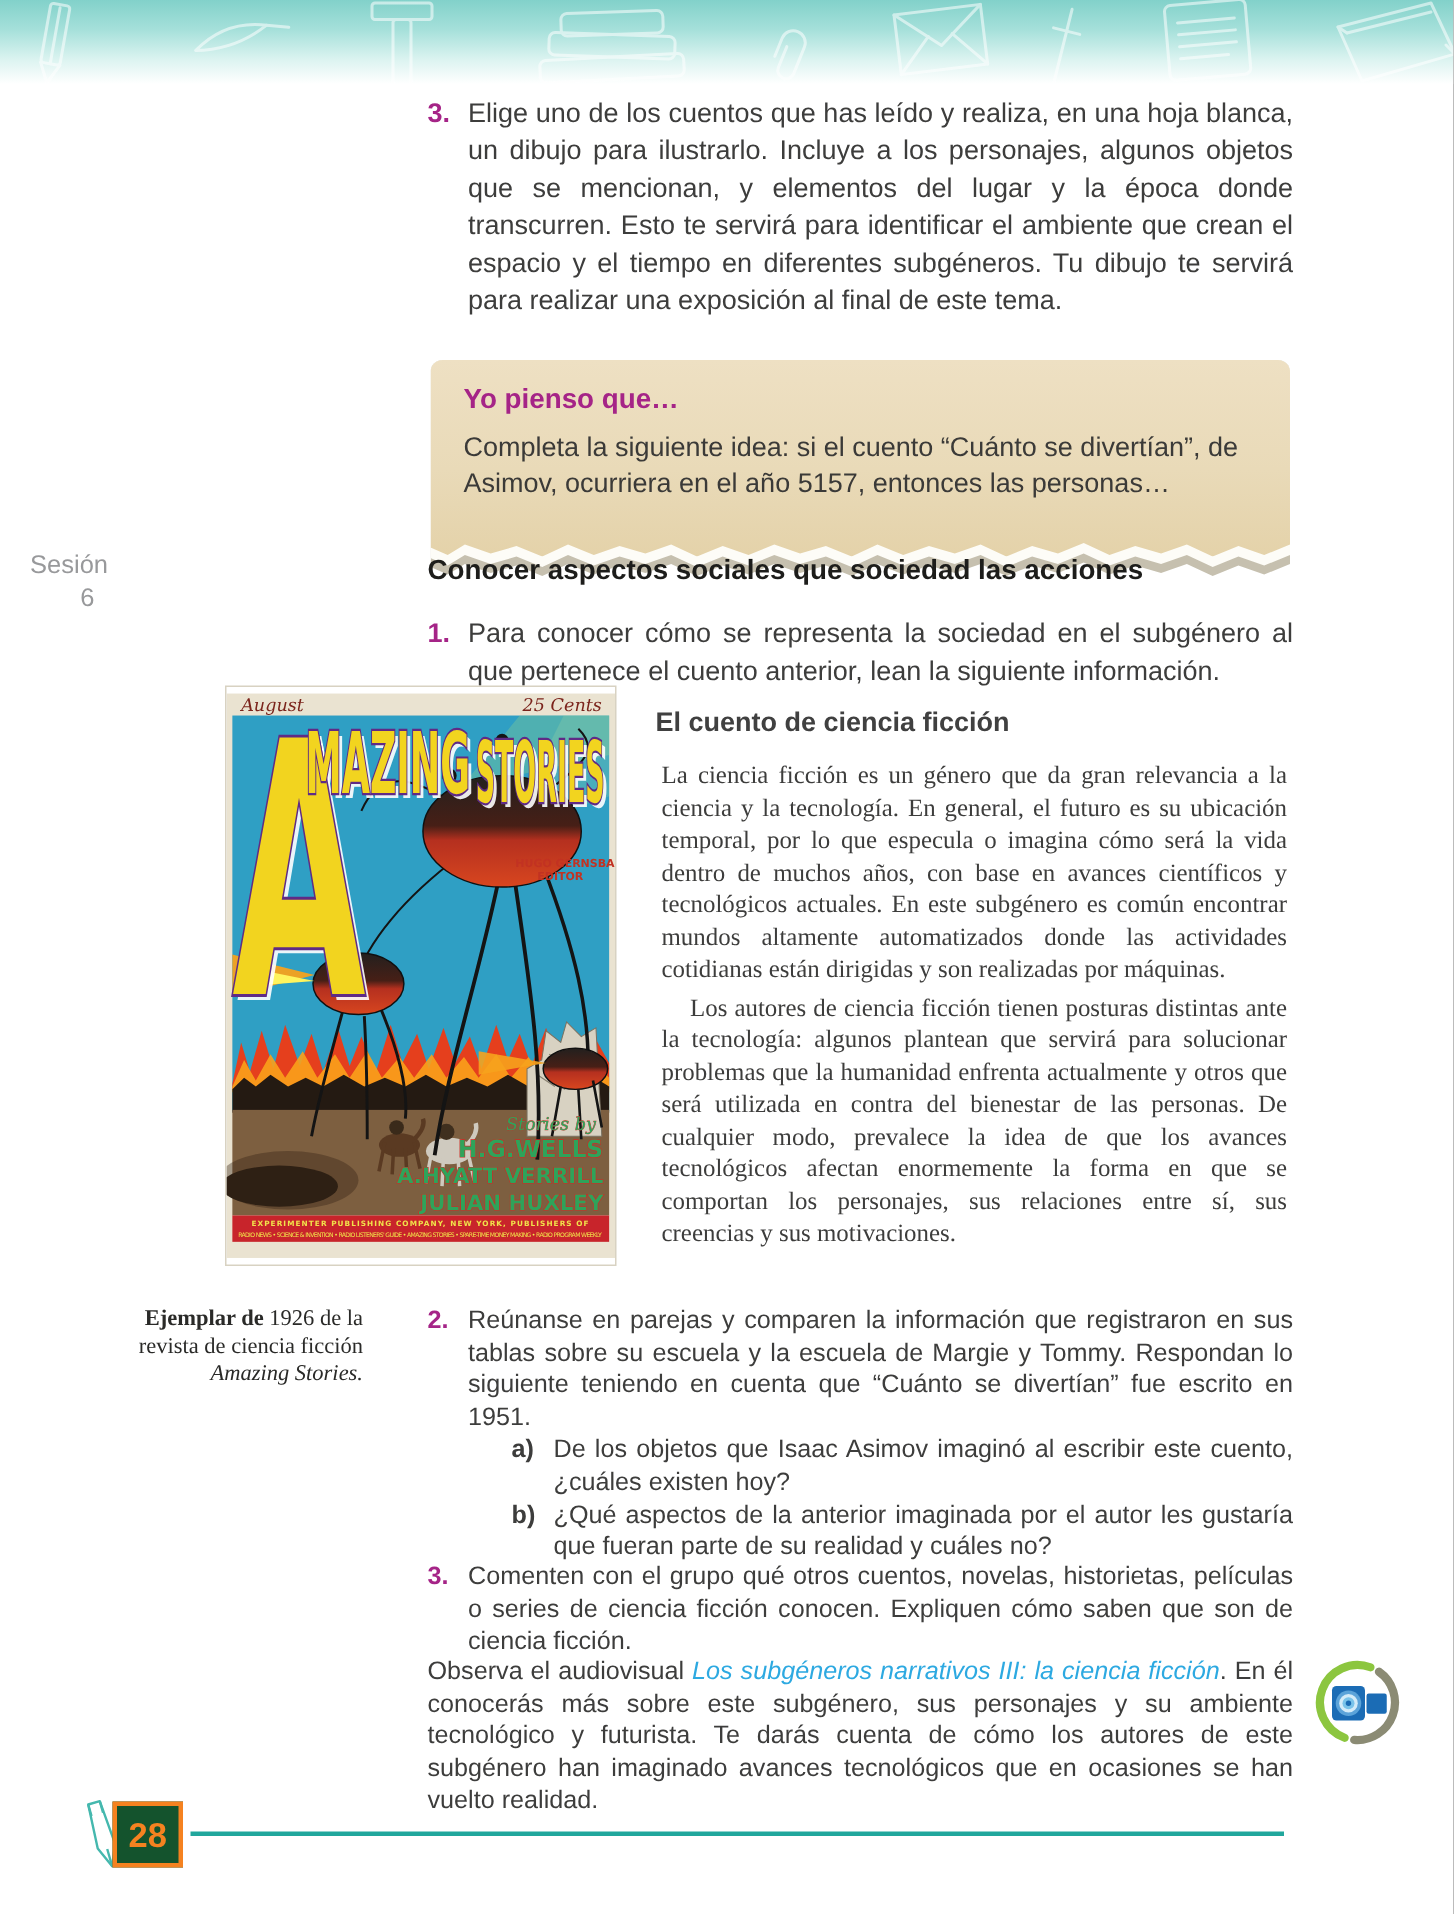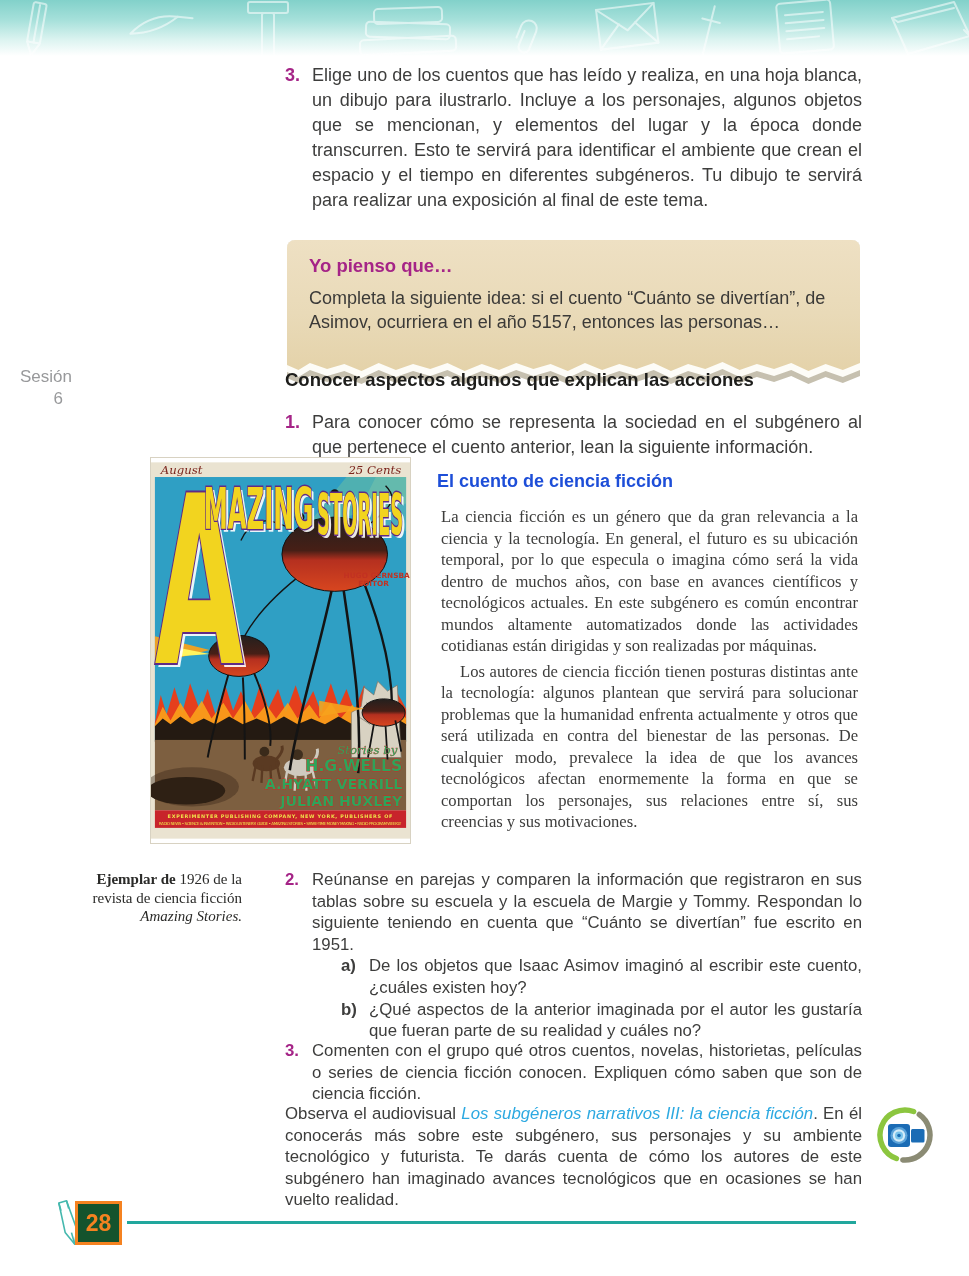--- a/index.html
+++ b/index.html
@@ -36,21 +36,21 @@
 
   .session{position:absolute;left:18px;top:366px;width:54px;text-align:right;
     color:#98999b;font-size:17px;line-height:22px;}
   .session .snum{padding-right:9px;}
 
   .heading{position:absolute;left:285px;top:369px;width:580px;font-weight:bold;
     font-size:18.5px;color:#1d1d1b;}
 
   .cover{position:absolute;left:151px;top:458px;width:259px;height:385px;outline:1px solid #d8d2c2;}
   .readcol{position:absolute;left:437px;top:471px;width:425px;}
-  .read-title{font-weight:bold;font-size:18px;color:#1d4ed8;margin-bottom:14px;}
+  .read-title{font-weight:bold;font-size:18px;color:#404040;margin-bottom:14px;}
   .read-p{font-size:16.6px;line-height:21.5px;text-align:justify;margin:4px;font-family:Liberation Serif, serif;}
   .read-p.indent{text-indent:19px;}
 
   .caption{position:absolute;left:84px;top:870px;width:158px;text-align:right;
     font-family:"Liberation Serif",serif;font-size:15px;line-height:18.5px;color:#2a2a28;}
   .caption b{font-weight:bold;}
   .caption i{font-style:italic;}
 
   .subitems{margin-top:1px;}
   .subitem{display:flex;gap:10px;margin-left:29px;}
@@ -131,21 +131,21 @@
       <div class="note-title">Yo pienso que…</div>
       <div class="note-text">Completa la siguiente idea: si el cuento “Cuánto se divertían”, de Asimov, ocurriera en el año 5157, entonces las personas…</div>
     </div>
   </div>
 
   <div class="session">
     <div>Sesión</div>
     <div class="snum">6</div>
   </div>
 
-  <div class="heading">Conocer aspectos algunos que explican las acciones</div>
+  <div class="heading">Conocer aspectos sociales que sociedad las acciones</div>
 
   <div class="act big-text" style="left:285px;top:410px;width:577px;">
     <span class="num">1.</span>
     <span class="txt">Para conocer cómo se representa la sociedad en el subgénero al que pertenece el cuento anterior, lean la siguiente información.</span>
   </div>
 
   <div class="cover">
     <svg width="259" height="385" viewBox="0 0 265 385">
       <defs>
         <linearGradient id="machG" x1="0" y1="0" x2="0" y2="1">

